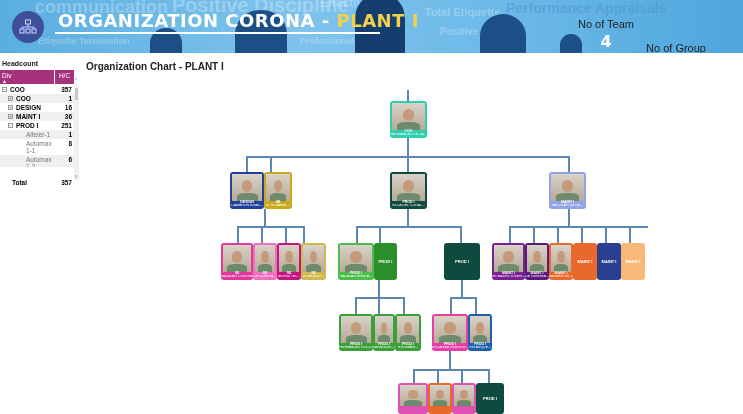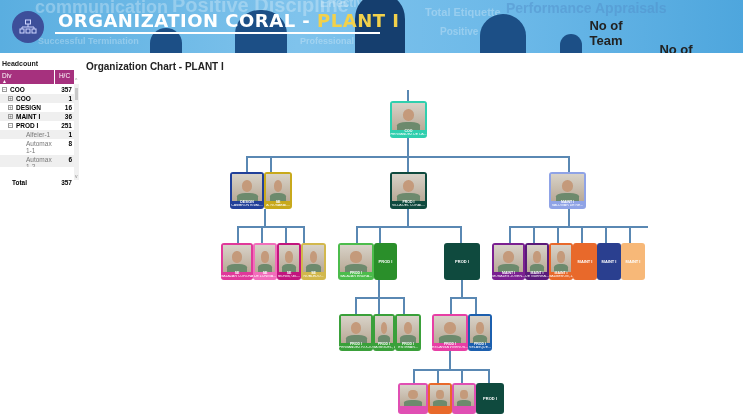--- a/index.html
+++ b/index.html
@@ -5,21 +5,21 @@
 *{margin:0;padding:0;box-sizing:border-box;}
 body{width:743px;height:414px;overflow:hidden;background:#fff;font-family:"Liberation Sans",sans-serif;position:relative;}
 .banner{position:absolute;left:0;top:0;width:743px;height:53px;background:linear-gradient(90deg,#5aaee0 0%,#7fc3ec 40%,#6bb8e8 70%,#4ea6dd 100%);overflow:hidden;}
 .bg-word{position:absolute;color:rgba(255,255,255,0.28);font-weight:bold;white-space:nowrap;font-family:"Liberation Sans",sans-serif;}
 .silhouette{position:absolute;background:#1c4f86;border-radius:50% 50% 0 0;}
 .logo{position:absolute;left:12px;top:11px;width:32px;height:32px;border-radius:50%;background:#3d4f9a;display:flex;align-items:center;justify-content:center;}
 .title{position:absolute;left:58px;top:10px;font-size:18px;font-weight:bold;color:#fff;letter-spacing:0.5px;font-family:"DejaVu Sans",sans-serif;}
 .title .hl{color:#f2d14b;text-align:right;}
 .title-line{position:absolute;left:55px;top:32px;width:325px;height:2px;background:#fff;}
 .kpi{position:absolute;text-align:center;}
-.kpi .lbl{font-size:13px;color:#222;font-weight:bold;}
+.kpi .lbl{font-size:11px;color:#222;}
 .kpi .val{font-size:16px;font-weight:bold;color:#fff;margin-top:2px;font-family:"DejaVu Sans",sans-serif;}
 .panel-title{position:absolute;left:2px;top:60px;font-size:7px;font-weight:bold;color:#222;}
 .table{position:absolute;left:0;top:70px;width:80px;font-size:6.5px;}
 .thead{display:flex;background:#a6317e;color:#fff;height:14px;}
 .thead .c1{flex:1;padding:2px 2px;}
 .thead .c2{width:20px;padding:2px 2px;border-left:1px solid #fff;text-align:center;}
 .trow{display:flex;height:9px;align-items:center;}
 .trow .c1{flex:1;display:flex;align-items:center;}
 .trow .c2{width:20px;text-align:right;padding-right:2px;font-weight:bold;}
 .box{display:inline-block;width:5px;height:5px;border:1px solid #999;margin-right:3px;font-size:5px;line-height:3px;text-align:center;color:#666;}
@@ -37,21 +37,21 @@
 </style>
 </head>
 <body>
 
 <div class="banner">
   <span class="bg-word" style="left:35px;top:-3px;font-size:18px;">communication</span>
   <span class="bg-word" style="left:172px;top:-6px;font-size:20px;">Positive Discipline</span>
   <span class="bg-word" style="left:320px;top:-4px;font-size:12px;">Effective</span>
   <span class="bg-word" style="left:425px;top:6px;font-size:11px;">Total Etiquette</span>
   <span class="bg-word" style="left:506px;top:0px;font-size:14px;color:rgba(80,140,200,0.45);">Performance Appraisals</span>
-  <span class="bg-word" style="left:38px;top:36px;font-size:9px;">Successful Termination</span>
+  <span class="bg-word" style="left:38px;top:36px;font-size:9px;">Etiquette Termination</span>
   <span class="bg-word" style="left:440px;top:26px;font-size:10px;">Positive</span>
   <span class="bg-word" style="left:300px;top:36px;font-size:9px;">Professional</span>
   <div class="silhouette" style="left:150px;top:28px;width:32px;height:30px;"></div>
   <div class="silhouette" style="left:235px;top:10px;width:52px;height:50px;border-radius:48% 48% 0 0;"></div>
   <div class="silhouette" style="left:355px;top:-5px;width:50px;height:60px;border-radius:40% 40% 0 0;background:#153e6e;"></div>
   <div class="silhouette" style="left:480px;top:14px;width:46px;height:44px;"></div>
   <div class="silhouette" style="left:560px;top:34px;width:22px;height:22px;"></div>
 
   <div class="logo">
     <svg width="18" height="16" viewBox="0 0 18 16">
@@ -59,21 +59,21 @@
       <line x1="9" y1="5" x2="9" y2="8" stroke="#cfd6ff" stroke-width="1"></line>
       <line x1="3" y1="8" x2="15" y2="8" stroke="#cfd6ff" stroke-width="1"></line>
       <line x1="3" y1="8" x2="3" y2="10" stroke="#cfd6ff" stroke-width="1"></line>
       <line x1="15" y1="8" x2="15" y2="10" stroke="#cfd6ff" stroke-width="1"></line>
       <rect x="1" y="10" width="4" height="4" fill="none" stroke="#cfd6ff" stroke-width="1"></rect>
       <rect x="7" y="10" width="4" height="4" fill="none" stroke="#cfd6ff" stroke-width="1"></rect>
       <rect x="13" y="10" width="4" height="4" fill="none" stroke="#cfd6ff" stroke-width="1"></rect>
     </svg>
   </div>
   <div class="title">
-    <span>ORGANIZATION CORAL - </span><span class="hl">PLANT I</span>
+    <span>ORGANIZATION CORONA - </span><span class="hl">PLANT I</span>
   </div>
   <div class="title-line"></div>
 
   <div class="kpi" style="left:576px;top:18px;width:60px;">
     <div class="lbl">No of Team</div>
     <div class="val">4</div>
   </div>
   <div class="kpi" style="left:646px;top:18px;width:60px;margin-top:24px;">
     <div class="lbl">No of Group</div>
     <div class="val">56</div>

